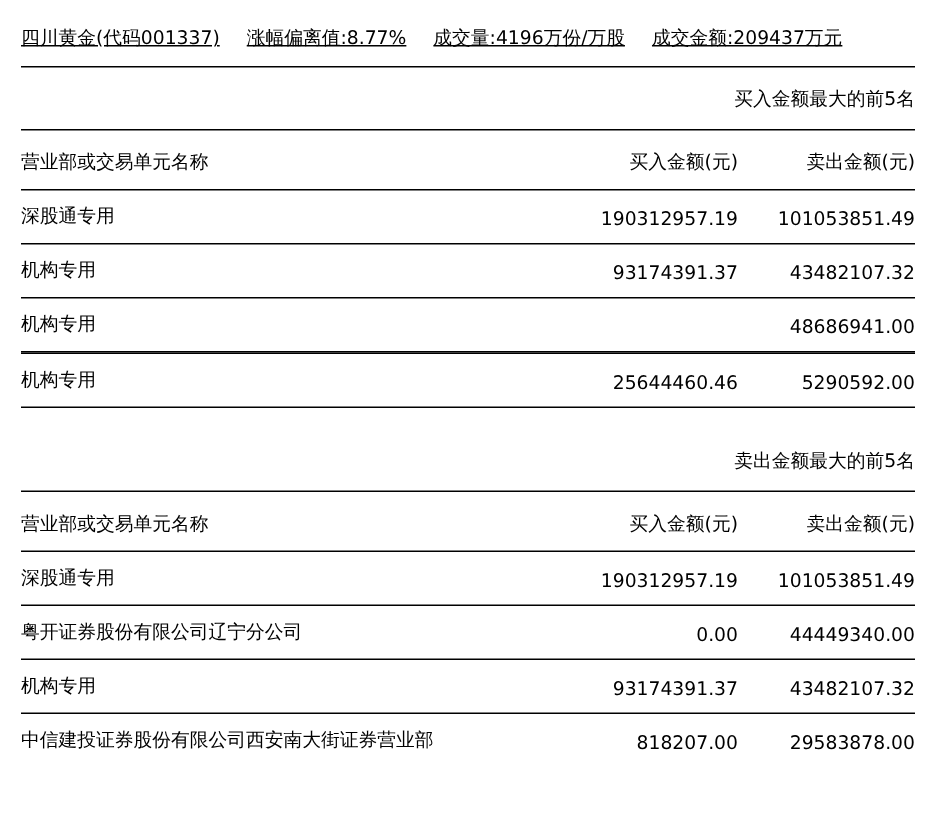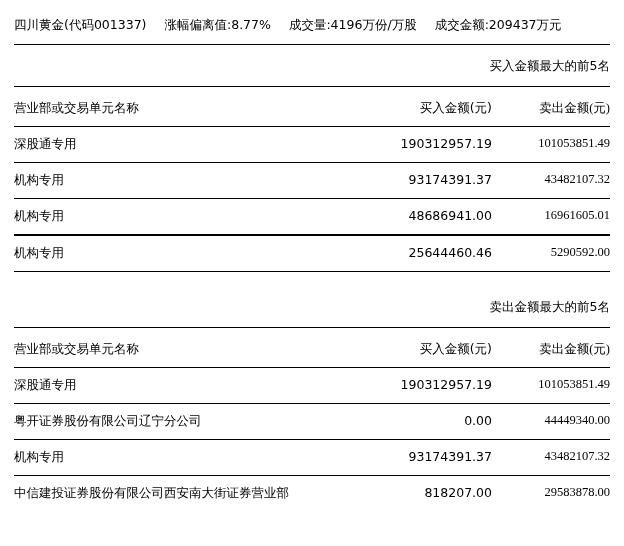--- a/index.html
+++ b/index.html
@@ -24,20 +24,21 @@
   }
   .header-line {
     display: flex;
     align-items: baseline;
     padding-top: 17px;
     padding-bottom: 10px;
     white-space: nowrap;
   }
   .header-line .seg {
     margin-right: 18px;
+    text-decoration: underline;
   }
   .header-line .seg:last-child {
     margin-right: 16px;
   }
   .rule {
     border-top: 1px solid #000000;
     height: 0;
     margin: 0;
   }
   .section-title {
@@ -45,38 +46,37 @@
     text-align: right;
   }
   .col-head {
     display: flex;
     align-items: baseline;
     padding: 13px 0 9px 0;
     justify-content: center;
   }
   .row {
     display: flex;
-    align-items: flex-start;
+    align-items: flex-end;
     padding: 9px 0 9px 0;
   }
   .c-name {
     flex: 1 1 auto;
     white-space: nowrap;
     overflow: hidden;
   }
   .c-buy {
     width: 130px;
     text-align: right;
     white-space: nowrap;
   }
   .c-sell {
     width: 118px;
     text-align: right;
     white-space: nowrap;
-    font-family: Liberation Serif, serif;
   }
   .spacer-md { height: 14px; }
 </style>
 </head>
 <body>
 
 <div class="page">
 
   <div class="header-line">
     <span class="seg">四川黄金(代码001337)</span>
@@ -107,21 +107,20 @@
   <div class="row">
     <span class="c-name">机构专用</span>
     <span class="c-buy">93174391.37</span>
     <span class="c-sell">43482107.32</span>
   </div>
   <div class="rule"></div>
 
   <div class="row">
     <span class="c-name">机构专用</span>
     <span class="c-buy">48686941.00</span>
-    <span class="c-sell">16961605.01</span>
   </div>
   <div class="rule"></div>
 
   <div class="rule"></div>
 
   <div class="row">
     <span class="c-name">机构专用</span>
     <span class="c-buy">25644460.46</span>
     <span class="c-sell">5290592.00</span>
   </div>

